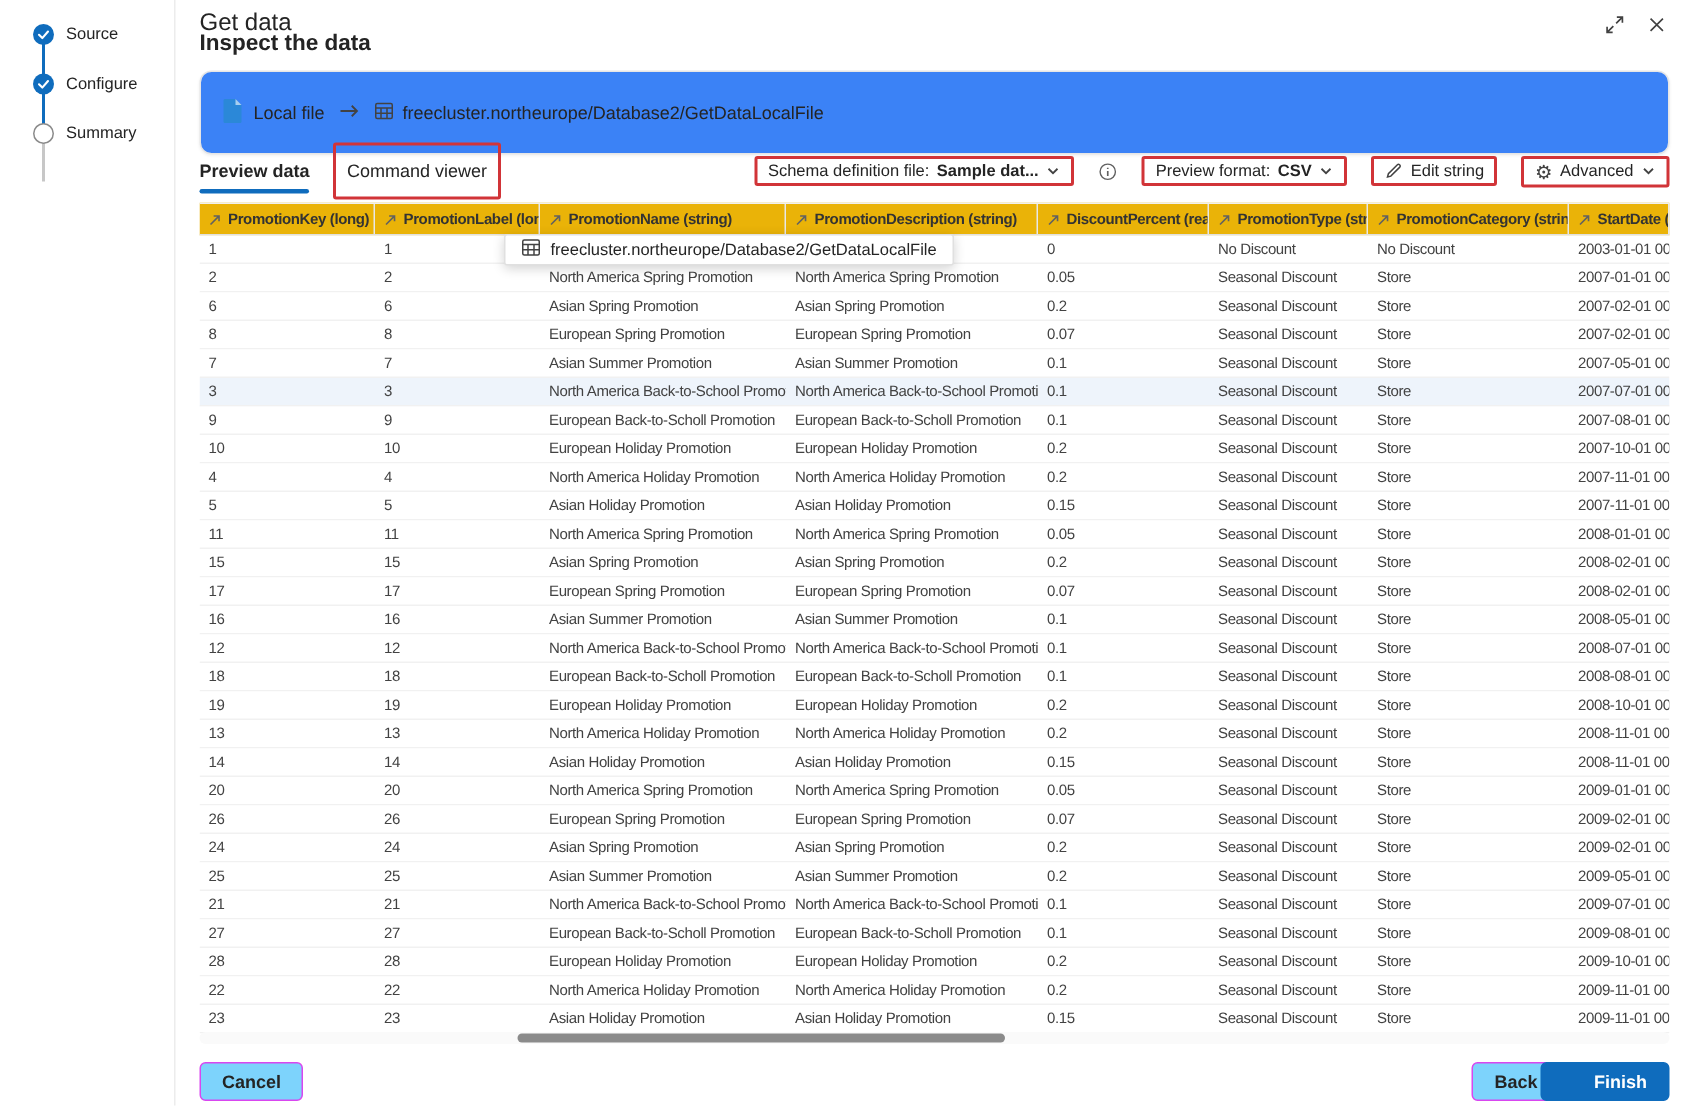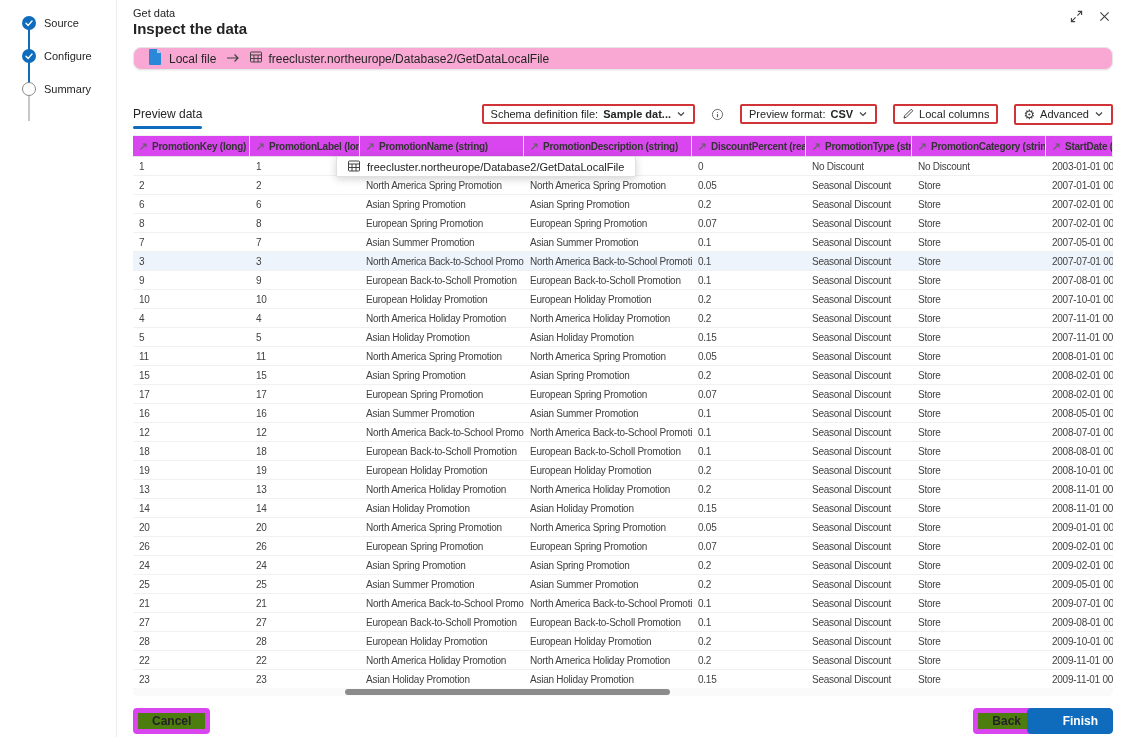--- a/index.html
+++ b/index.html
@@ -22,62 +22,62 @@
   .connector .seg.gray{top:65px;height:32px;background:#c7c7c7;}
   .steps{position:absolute;left:0;top:6px;width:100%;}
   .step{display:flex;align-items:center;gap:8px;height:33px;padding-left:22px;cursor:pointer;}
   .step-circle{width:14px;height:14px;border-radius:50%;flex:none;display:flex;align-items:center;justify-content:center;position:relative;z-index:1;background:#fff;}
   .step.complete .step-circle{background:var(--primary);}
   .step.current .step-circle{border:2px solid var(--primary);}
   .step.current .step-circle::after{content:"";width:6px;height:6px;border-radius:50%;background:var(--primary);}
   .step.upcoming .step-circle{border:1.6px solid #8a8a8a;}
   .step-label{font-size:11px;color:#242424;}
   
-  .eyebrow{position:absolute;left:133px;top:7px;font-size:11px;color:#242424;}
+  .eyebrow{position:absolute;left:133px;top:7px;font-size:16px;color:#242424;}
   .title{position:absolute;left:133px;top:20px;font-size:15px;font-weight:700;color:#242424;}
   .win-controls{position:absolute;right:16px;top:10px;display:flex;gap:16px;align-items:center;}
   .win-controls span{cursor:pointer;display:flex;align-items:center;}
   
-  .source-card{position:absolute;left:133px;top:47px;width:980px;height:23px;background:#f9a8d4;border:1px solid #e6e6e6;border-radius:8px;box-shadow:0 1px 2px rgba(0,0,0,.06);display:flex;align-items:center;gap:10px;padding:0 14px;font-size:12px;}
+  .source-card{position:absolute;left:133px;top:47px;width:980px;height:56px;background:#3b82f6;border:1px solid #e6e6e6;border-radius:8px;box-shadow:0 1px 2px rgba(0,0,0,.06);display:flex;align-items:center;gap:10px;padding:0 14px;font-size:12px;}
   .source-card .crumb{display:flex;align-items:center;gap:6px;}
   
   .tabs-row{position:absolute;left:133px;top:99px;width:980px;height:30px;display:flex;align-items:center;}
   .tab{position:relative;height:30px;display:flex;align-items:center;font-size:12px;color:#242424;cursor:pointer;}
-  .tab.active{font-weight:400;margin-right:16px;}
+  .tab.active{font-weight:700;margin-right:16px;}
   .tab.active::after{content:"";position:absolute;left:0;right:0;bottom:0;height:3px;border-radius:3px;background:var(--primary);}
   .annot{display:inline-flex;align-items:center;border:2px solid var(--annot);border-radius:2px;padding:2px 7px;}
   .toolbar{margin-left:auto;display:flex;align-items:center;gap:16px;font-size:11px;}
   .dropdown,.tool-btn{display:flex;align-items:center;gap:5px;cursor:pointer;color:#242424;white-space:nowrap;}
   .dropdown .val{font-weight:700;}
   .gear-glyph{font-size:13px;line-height:1;color:#424242;}
   .info-wrap{display:flex;align-items:center;cursor:pointer;}
   
   .table{position:absolute;left:133px;top:135px;width:980px;height:554px;overflow:hidden;font-size:10px;letter-spacing:-0.25px;}
-  .thead{display:flex;height:22px;background:#d946ef;border-bottom:1px solid #e0e0e0;border-top:1px solid #f0f0f0;}
+  .thead{display:flex;height:22px;background:#eab308;border-bottom:1px solid #e0e0e0;border-top:1px solid #f0f0f0;}
   .th{display:flex;align-items:center;gap:4px;padding:0 6px;font-weight:600;color:#333;border-right:1px solid #e8e8e8;overflow:hidden;white-space:nowrap;cursor:pointer;}
   .th svg{flex:none;}
   .tr{display:flex;height:19px;border-bottom:1px solid #f1f1f1;background:#fff;cursor:pointer;}
   .tr.selected{background:var(--selected);}
   .td{padding:0 6px;line-height:19px;color:#424242;overflow:hidden;white-space:nowrap;}
   .col0{width:117px;flex:none;}
   .col1{width:110px;flex:none;}
   .col2{width:164px;flex:none;}
   .col3{width:168px;flex:none;}
   .col4{width:114px;flex:none;}
   .col5{width:106px;flex:none;}
   .col6{width:134px;flex:none;}
   .col7{width:67px;flex:none;}
   
   .drag-tooltip{position:absolute;left:336px;top:156px;height:21px;background:#fff;border:1px solid #e0e0e0;border-radius:2px;box-shadow:0 2px 8px rgba(0,0,0,.18);display:flex;align-items:center;gap:7px;padding:0 11px;font-size:11px;color:#242424;z-index:6;white-space:nowrap;}
   
   .hscroll{position:absolute;left:133px;top:688px;width:980px;height:8px;background:#fafafa;border-radius:4px;}
   .hscroll .thumb{position:absolute;left:212px;top:1px;width:325px;height:6px;background:#8b8b8b;border-radius:3px;cursor:grab;}
   
   .btn{position:absolute;top:708px;height:26px;display:flex;align-items:center;justify-content:center;padding:0 14px;font-size:12px;font-weight:600;font-family:"Liberation Sans",sans-serif;border-radius:4px;cursor:pointer;}
-  .btn.secondary{background:#4d7c0f;border:5px solid #d946ef;color:#242424;}
+  .btn.secondary{background:#7dd3fc;border:1px solid #d946ef;color:#242424;}
   .btn.primary{background:var(--primary);border:1px solid var(--primary);color:#fff;padding-left:35px;}
   .btn-cancel{left:133px;}
   .btn-back{right:86px;}
   .btn-finish{right:13px;}
 </style>
 </head>
 <body>
 
 <div class="sidebar">
   <div class="connector">
@@ -146,20 +146,25 @@
         </svg>
     </span>
     <span>freecluster.northeurope/Database2/GetDataLocalFile</span>
   </span>
 </div>
 
 <div class="tabs-row">
   <div class="tab active">
     <span>Preview data</span>
   </div>
+  <span class="annot">
+    <div class="tab">
+      <span>Command viewer</span>
+    </div>
+  </span>
 
   <div class="toolbar">
     <span class="annot">
       <span class="dropdown">
         <span>Schema definition file:</span>
         <span class="val">Sample dat...</span>
         <svg width="10" height="10" viewBox="0 0 10 10">
             <path d="M2 3.5 L5 6.5 L8 3.5" fill="none" stroke="#424242" stroke-width="1.2"></path>
           </svg>
       </span>
@@ -177,21 +182,21 @@
         <svg width="10" height="10" viewBox="0 0 10 10">
             <path d="M2 3.5 L5 6.5 L8 3.5" fill="none" stroke="#424242" stroke-width="1.2"></path>
           </svg>
       </span>
     </span>
     <span class="annot">
       <span class="tool-btn">
         <svg width="12" height="12" viewBox="0 0 12 12">
             <path d="M2 10 L2.6 7.8 L8.6 1.8 a1 1 0 0 1 1.4 0 l0.2 0.2 a1 1 0 0 1 0 1.4 L4.2 9.4 Z" fill="none" stroke="#424242"></path>
           </svg>
-        <span>Local columns</span>
+        <span>Edit string</span>
       </span>
     </span>
     <span class="annot">
       <span class="tool-btn">
         <span class="gear-glyph">⚙</span>
         <span>Advanced</span>
         <svg width="10" height="10" viewBox="0 0 10 10">
             <path d="M2 3.5 L5 6.5 L8 3.5" fill="none" stroke="#424242" stroke-width="1.2"></path>
           </svg>
       </span>

